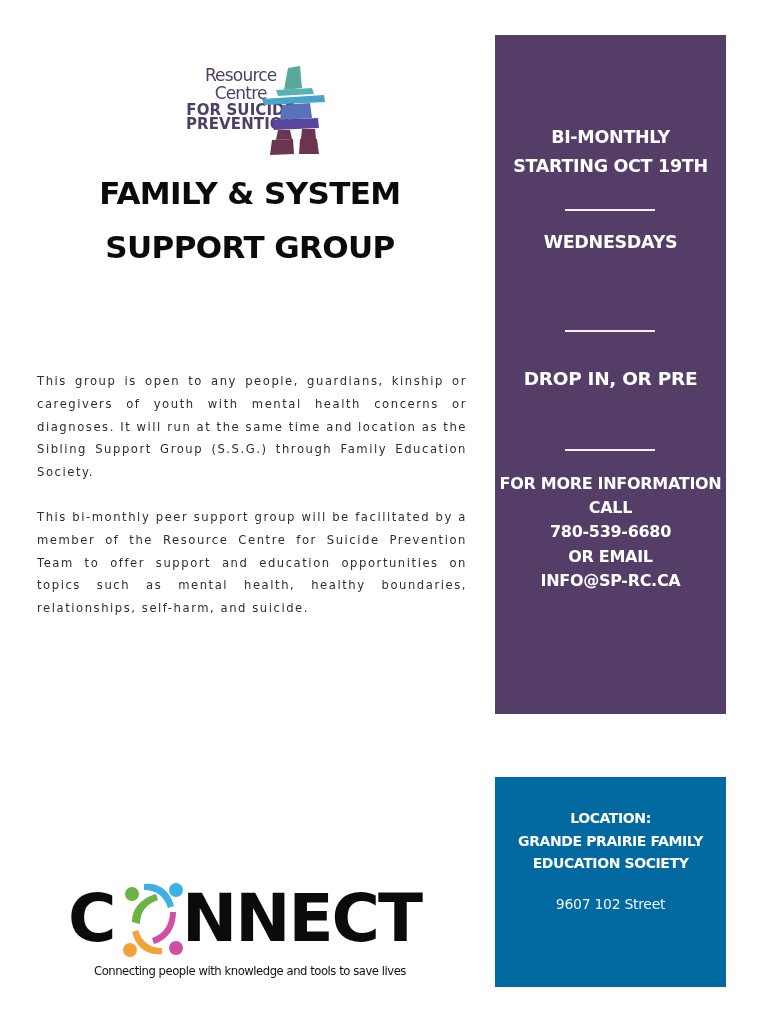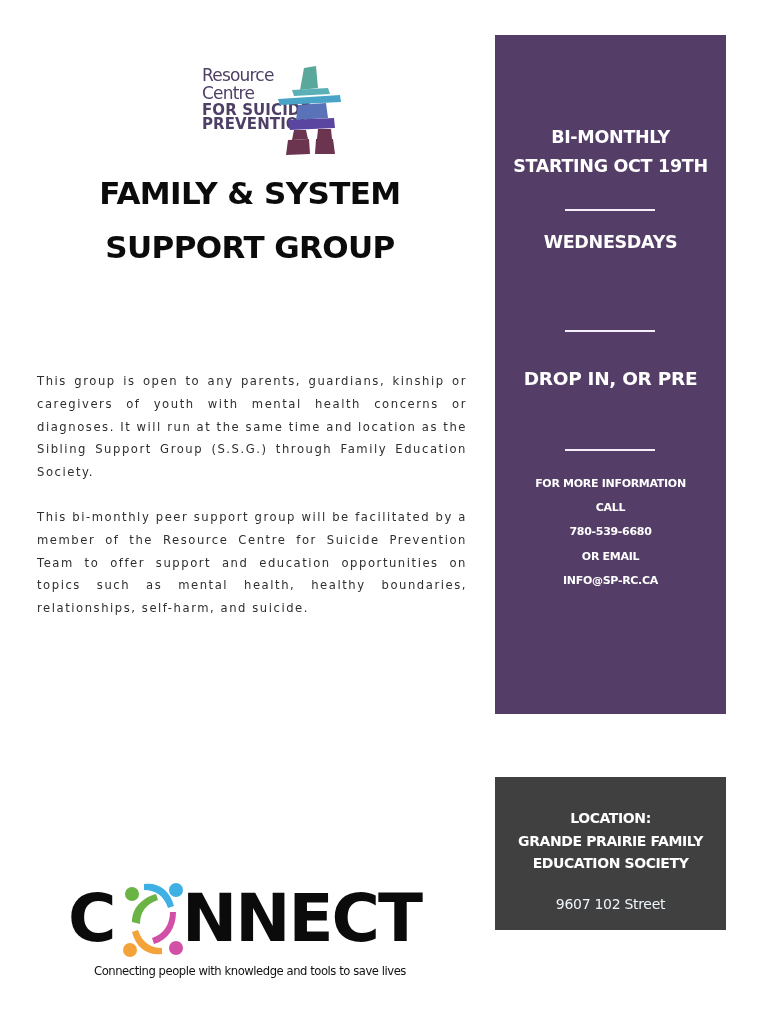--- a/index.html
+++ b/index.html
@@ -1,20 +1,20 @@
 <!DOCTYPE html>
 <html><head>
   <meta charset="utf-8">
   <style>
     * { margin: 0; padding: 0; box-sizing: border-box; }
     html, body { width: 768px; height: 1024px; background: #ffffff; overflow: hidden; }
     body { position: relative; font-family: "DejaVu Sans", sans-serif; }
 
     
-    .rc-logo { position: absolute; left: 202px; top: 66px; width: 145px; height: 92px; }
+    .rc-logo { position: absolute; left: 186px; top: 66px; width: 145px; height: 92px; text-align: center; }
     .rc-logo .rc-text { position: absolute; left: 0; top: 0; color: #4b3d64; }
     .rc-logo .rc-name { font-family: "DejaVu Sans", sans-serif; font-size: 17px; line-height: 18px; letter-spacing: -0.8px; color: #4e3f66; }
     .rc-logo .rc-sub { margin-top: 3px; font-family: "DejaVu Sans", sans-serif; font-size: 15px; line-height: 11px; font-weight: bold; letter-spacing: 0.1px; color: #4e3f66; }
     .rc-logo svg { position: absolute; left: 76px; top: 0; }
 
     
     .title { position: absolute; left: 40px; top: 166px; width: 420px; text-align: center;
              font-family: "DejaVu Sans", sans-serif; font-weight: bold; font-size: 31px; line-height: 54px;
              letter-spacing: -0.6px; color: #0b0b0b; }
     .title span { display: block; }
@@ -26,29 +26,29 @@
     .p1 { top: 370px; }
     .p2 { top: 506px; }
 
     
     .purple { position: absolute; left: 495px; top: 35px; width: 231px; height: 679px; background: #543e67; color: #ffffff;
               font-family: "DejaVu Sans", sans-serif; font-weight: bold; text-align: center; }
     .purple .blk { position: absolute; left: 0; width: 100%; }
     .purple .b1 { top: 88px; font-size: 17.5px; line-height: 29px; letter-spacing: -0.3px; }
     .purple .b2 { top: 193px; font-size: 17.5px; line-height: 29px; letter-spacing: -0.3px; }
     .purple .b3 { top: 328px; font-size: 18.5px; line-height: 31px; letter-spacing: -0.3px; }
-    .purple .b4 { top: 437px; font-size: 11px; line-height: 24.2px; letter-spacing: -0.3px; }
+    .purple .b4 { top: 437px; font-size: 16px; line-height: 24.2px; letter-spacing: -0.3px; }
     .purple .blk span { display: block; }
     .divider { position: absolute; left: 70px; width: 90px; height: 2px; background: #f3eefa; }
     .d1 { top: 174px; }
     .d2 { top: 295px; }
     .d3 { top: 414px; }
 
     
-    .blue { position: absolute; left: 495px; top: 777px; width: 231px; height: 153px; background: #404040; color: #ffffff;
+    .blue { position: absolute; left: 495px; top: 777px; width: 231px; height: 210px; background: #0369a1; color: #ffffff;
             font-family: "DejaVu Sans", sans-serif; text-align: center; }
     .blue .loc { position: absolute; top: 30px; left: 0; width: 100%; font-weight: bold; font-size: 14px; line-height: 22.5px; letter-spacing: -0.4px; }
     .blue .addr { position: absolute; top: 116px; left: 0; width: 100%; font-size: 14px; line-height: 22.5px; letter-spacing: -0.3px; color: #eef5fa; }
     .blue span { display: block; }
 
     
     .connect { position: absolute; left: 68px; top: 878px; width: 370px; height: 110px; }
     .connect .word { position: absolute; top: 0; left: 0; height: 82px; font-family: "DejaVu Sans", sans-serif; font-weight: bold;
                      font-size: 66px; line-height: 82px; letter-spacing: -2px; color: #0b0b0b; white-space: nowrap; }
     .connect .c1 { left: 0; }
@@ -78,21 +78,21 @@
     <polygon points="10,74 31,73 32,88 8,89" fill="#6b3550"></polygon>
     <polygon points="38,73 55,73 57,88 37,88" fill="#6b3550"></polygon>
   </svg>
 </div>
 
 <h1 class="title">
   <span>FAMILY &amp; SYSTEM</span>
   <span>SUPPORT GROUP</span>
 </h1>
 
-<p class="body-text p1">This group is open to any parents, guardians, kinship or caregivers of youth with mental health concerns or diagnoses. It will run at the same time and location as the Sibling Support Group (S.S.G.) through Family Education Society.</p>
+<p class="body-text p1">This group is open to any people, guardians, kinship or caregivers of youth with mental health concerns or diagnoses. It will run at the same time and location as the Sibling Support Group (S.S.G.) through Family Education Society.</p>
 <p class="body-text p2">This bi-monthly peer support group will be facilitated by a member of the Resource Centre for Suicide Prevention Team to offer support and education opportunities on topics such as mental health, healthy boundaries, relationships, self-harm, and suicide.</p>
 
 <div class="purple">
   <div class="blk b1">
     <span>BI-MONTHLY</span>
     <span>STARTING OCT 19TH</span>
   </div>
   <div class="divider d1"></div>
   <div class="blk b2">
     <span>WEDNESDAYS</span>

